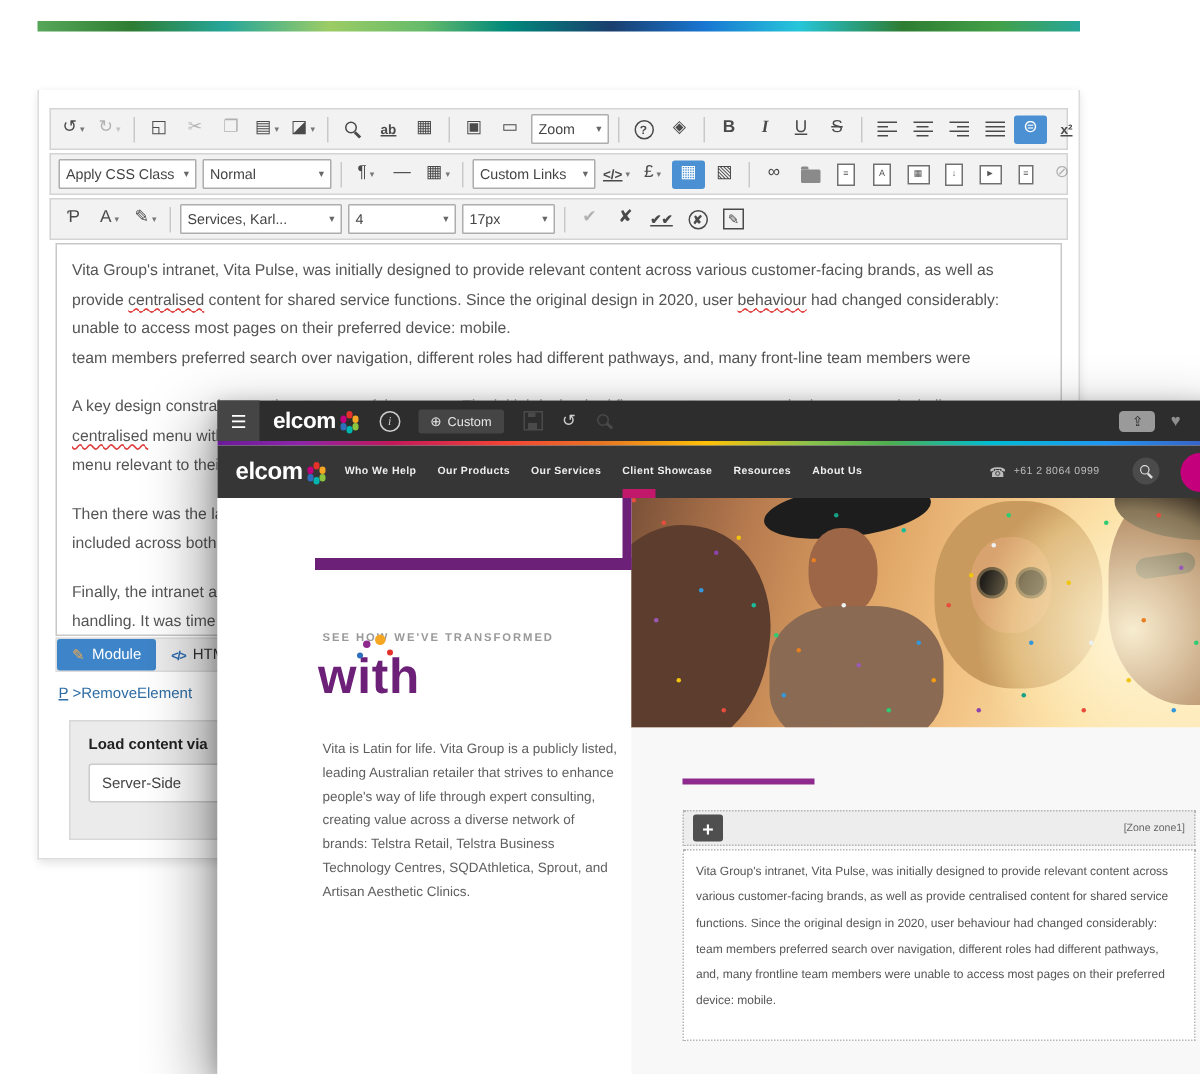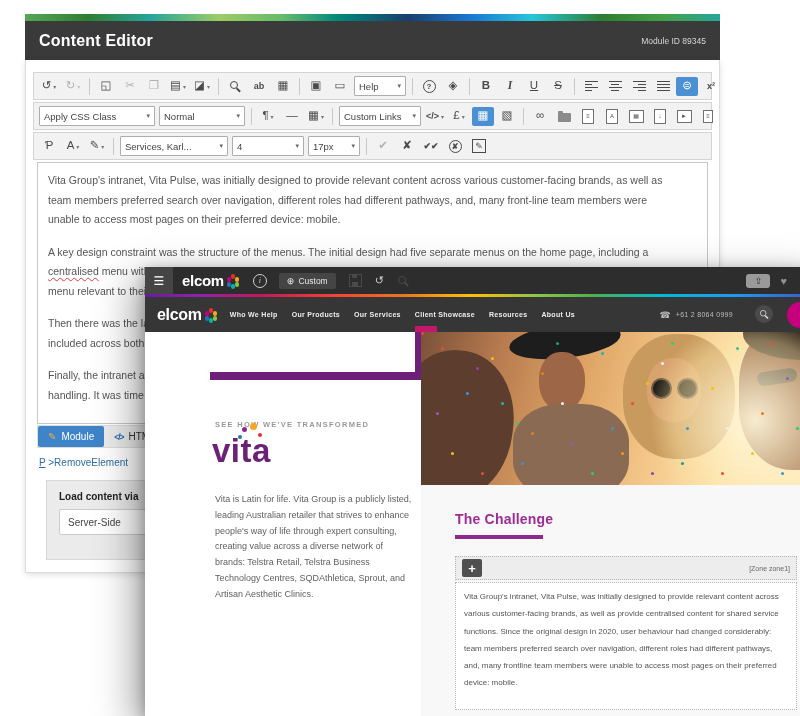--- a/index.html
+++ b/index.html
@@ -11,21 +11,21 @@
   .ce-header{position:absolute;left:25px;top:21px;width:695px;height:39px;background:#3a3a3a;display:flex;align-items:center;box-sizing:border-box;padding:0 14px;}
   .ce-header h1{margin:0;font-size:16px;font-weight:600;color:#fff;letter-spacing:.2px;}
   .module-id{margin-left:auto;font-size:8.5px;color:#d6d6d6;}
   .panel{position:absolute;left:25px;top:60px;width:695px;height:513px;background:#fff;border:1px solid #dcdcdc;border-top:none;box-shadow:0 2px 6px rgba(0,0,0,.12);box-sizing:border-box;padding-top:12px;overflow:hidden;}
 
   
   .tb{margin:0 7px 2px 7px;background:#f2f2f2;border:1px solid #d4d4d4;display:flex;align-items:center;padding:2px 3px;height:22px;}
   .tb-sep{width:1px;height:17px;background:#c9c9c9;margin:0 4px;flex:none;}
   .tb-btn{min-width:20px;height:19px;display:inline-flex;align-items:center;justify-content:center;margin:0 1px;border-radius:2px;color:#4a4a4a;font-size:11.5px;cursor:pointer;flex:none;padding:0 1px;}
   .tb-btn .glyph{line-height:1;}
-  .tb-btn.sm .glyph{font-size:9px;font-weight:bold;}
+  .tb-btn.sm .glyph{font-size:9px;font-weight:bold;text-decoration:underline;}
   .tb-btn.dis{opacity:.38;}
   .tb-btn.active{background:#4a90d2;color:#fff;}
   .tb-btn .drop{font-size:6px;color:#777;margin-left:2px;}
   .tb-btn.circ .glyph{border:1.2px solid currentColor;border-radius:50%;width:11px;height:11px;line-height:11px;font-size:8px;text-align:center;font-weight:bold;}
   .tb-btn.boxed .glyph{border:1px solid currentColor;width:12px;height:12px;line-height:12px;font-size:9px;text-align:center;}
   .g-b{font-weight:bold;}
   .g-i{font-style:italic;font-family:"Liberation Serif",serif;font-weight:bold;}
   .g-u{text-decoration:underline;}
   .g-s{text-decoration:line-through;}
   .tb-sel{height:20px;background:#fff;border:1px solid #adadad;display:inline-flex;align-items:center;justify-content:space-between;box-sizing:border-box;padding:0 4px;font-size:9.5px;color:#444;margin:0 2px;border-radius:1px;flex:none;white-space:nowrap;overflow:hidden;}
@@ -142,24 +142,20 @@
   .zonebox{margin-top:2px;border:1px dotted #b5b5b5;background:#fff;box-sizing:border-box;padding:5px 8px;height:128px;overflow:hidden;}
   .zp{font-size:8px;line-height:17.3px;color:#555;margin-bottom:16px;}
 </style>
 </head>
 <body>
 
 <div class="stage">
 
   <div class="rainbow-top"></div>
 
-  <header class="ce-header">
-    <h1>Content Editor</h1>
-    <span class="module-id">Module ID 89345</span>
-  </header>
 
   <div class="panel">
     <div class="tb">
         <div class="tb-btn split">
           <span class="glyph">↺</span>
           <span class="drop">▾</span>
         </div>
         <div class="tb-btn split dis">
           <span class="glyph">↻</span>
           <span class="drop">▾</span>
@@ -193,21 +189,21 @@
           <span class="glyph">▦</span>
         </div>
         <span class="tb-sep"></span>
         <div class="tb-btn">
           <span class="glyph">▣</span>
         </div>
         <div class="tb-btn">
           <span class="glyph">▭</span>
         </div>
         <div class="tb-sel" style="width: 52px;">
-          <span>Help</span>
+          <span>Zoom</span>
           <span class="sel-arrow">▾</span>
         </div>
         <span class="tb-sep"></span>
         <div class="tb-btn circ">
           <span class="glyph">?</span>
         </div>
         <div class="tb-btn">
           <span class="glyph">◈</span>
         </div>
         <span class="tb-sep"></span>
@@ -257,21 +253,21 @@
           </span>
         </div>
         <div class="tb-btn active">
           <span class="glyph">⊜</span>
         </div>
         <div class="tb-btn sm">
           <span class="glyph">x²</span>
         </div>
       </div>
     <div class="tb">
-        <div class="tb-sel" style="width: 116px;">
+        <div class="tb-sel" style="width: 92px;">
           <span>Apply CSS Class</span>
           <span class="sel-arrow">▾</span>
         </div>
         <div class="tb-sel" style="width: 86px;">
           <span>Normal</span>
           <span class="sel-arrow">▾</span>
         </div>
         <span class="tb-sep"></span>
         <div class="tb-btn split">
           <span class="glyph">¶</span>
@@ -358,21 +354,21 @@
         </div>
         <span class="tb-sep"></span>
         <div class="tb-sel" style="width: 108px;">
           <span>Services, Karl...</span>
           <span class="sel-arrow">▾</span>
         </div>
         <div class="tb-sel" style="width: 72px;">
           <span>4</span>
           <span class="sel-arrow">▾</span>
         </div>
-        <div class="tb-sel" style="width: 52px;">
+        <div class="tb-sel" style="width: 62px;">
           <span>17px</span>
           <span class="sel-arrow">▾</span>
         </div>
         <span class="tb-sep"></span>
         <div class="tb-btn dis">
           <span class="glyph">✔</span>
         </div>
         <div class="tb-btn">
           <span class="glyph">✘</span>
         </div>
@@ -383,22 +379,23 @@
           <span class="glyph">✘</span>
         </div>
         <div class="tb-btn boxed">
           <span class="glyph">✎</span>
         </div>
       </div>
 
     <div class="content" id="editor-content">
         <div class="para">
           <div class="line"><span>Vita Group's intranet, Vita Pulse, was initially designed to provide relevant content across various customer-facing brands, as well as</span></div>
+          <div class="line"><span>provide </span><span class="miss">centralised</span><span> content for shared service functions. Since the original design in 2020, user </span><span class="miss">behaviour</span><span> had changed considerably:</span></div>
+          <div class="line"><span>unable to access most pages on their preferred device: mobile.</span></div>
           <div class="line"><span>team members preferred search over navigation, different roles had different pathways, and, many front-line team members were</span></div>
-          <div class="line"><span>unable to access most pages on their preferred device: mobile.</span></div>
         </div>
         <div class="para">
           <div class="line"><span>A key design constraint was the structure of the menus. The initial design had five separate menus on the home page, including a</span></div>
           <div class="line"><span class="miss">centralised</span><span> menu with information relevant to all team</span></div>
           <div class="line"><span>menu relevant to their role.</span></div>
         </div>
         <div class="para">
           <div class="line"><span>Then there was the launch of dynamic content to be</span></div>
           <div class="line"><span>included across both platforms.</span></div>
         </div>
@@ -508,27 +505,26 @@
         <div class="hb-p3"></div>
           <div class="hb-hair3"></div>
           <div class="hb-sg3"></div>
         <div class="hb-glow"></div>
         <span class="confetti"></span>
       </div>
       <div class="pbar-v"></div>
       <div class="pbar-h"></div>
       <div class="eyebrow">SEE HOW WE'VE TRANSFORMED</div>
       <div class="vita">
-        <span>vita</span>
+        <span>with</span>
         <i class="vd1"></i><i class="vd2"></i><i class="vd3"></i><i class="vd4"></i>
       </div>
       <div class="desc">Vita is Latin for life. Vita Group is a publicly listed, leading Australian retailer that strives to enhance people's way of life through expert consulting, creating value across a diverse network of brands: Telstra Retail, Telstra Business Technology Centres, SQDAthletica, Sprout, and Artisan Aesthetic Clinics.</div>
 
       <div class="lower">
-        <h2>The Challenge</h2>
         <div class="t-underline"></div>
         <div class="zonebar">
           <div class="plus">+</div>
           <span class="zlabel">[Zone zone1]</span>
         </div>
         <div class="zonebox" id="zone-content">
             <div class="zp">Vita Group's intranet, Vita Pulse, was initially designed to provide relevant content across various customer-facing brands, as well as provide centralised content for shared service functions. Since the original design in 2020, user behaviour had changed considerably: team members preferred search over navigation, different roles had different pathways, and, many frontline team members were unable to access most pages on their preferred device: mobile.</div>
             <div class="zp">A key design constraint was the structure of the menus. The initial design had five separate menus on the home page, including a centralised menu with information relevant to all team</div>
           </div>
       </div>

